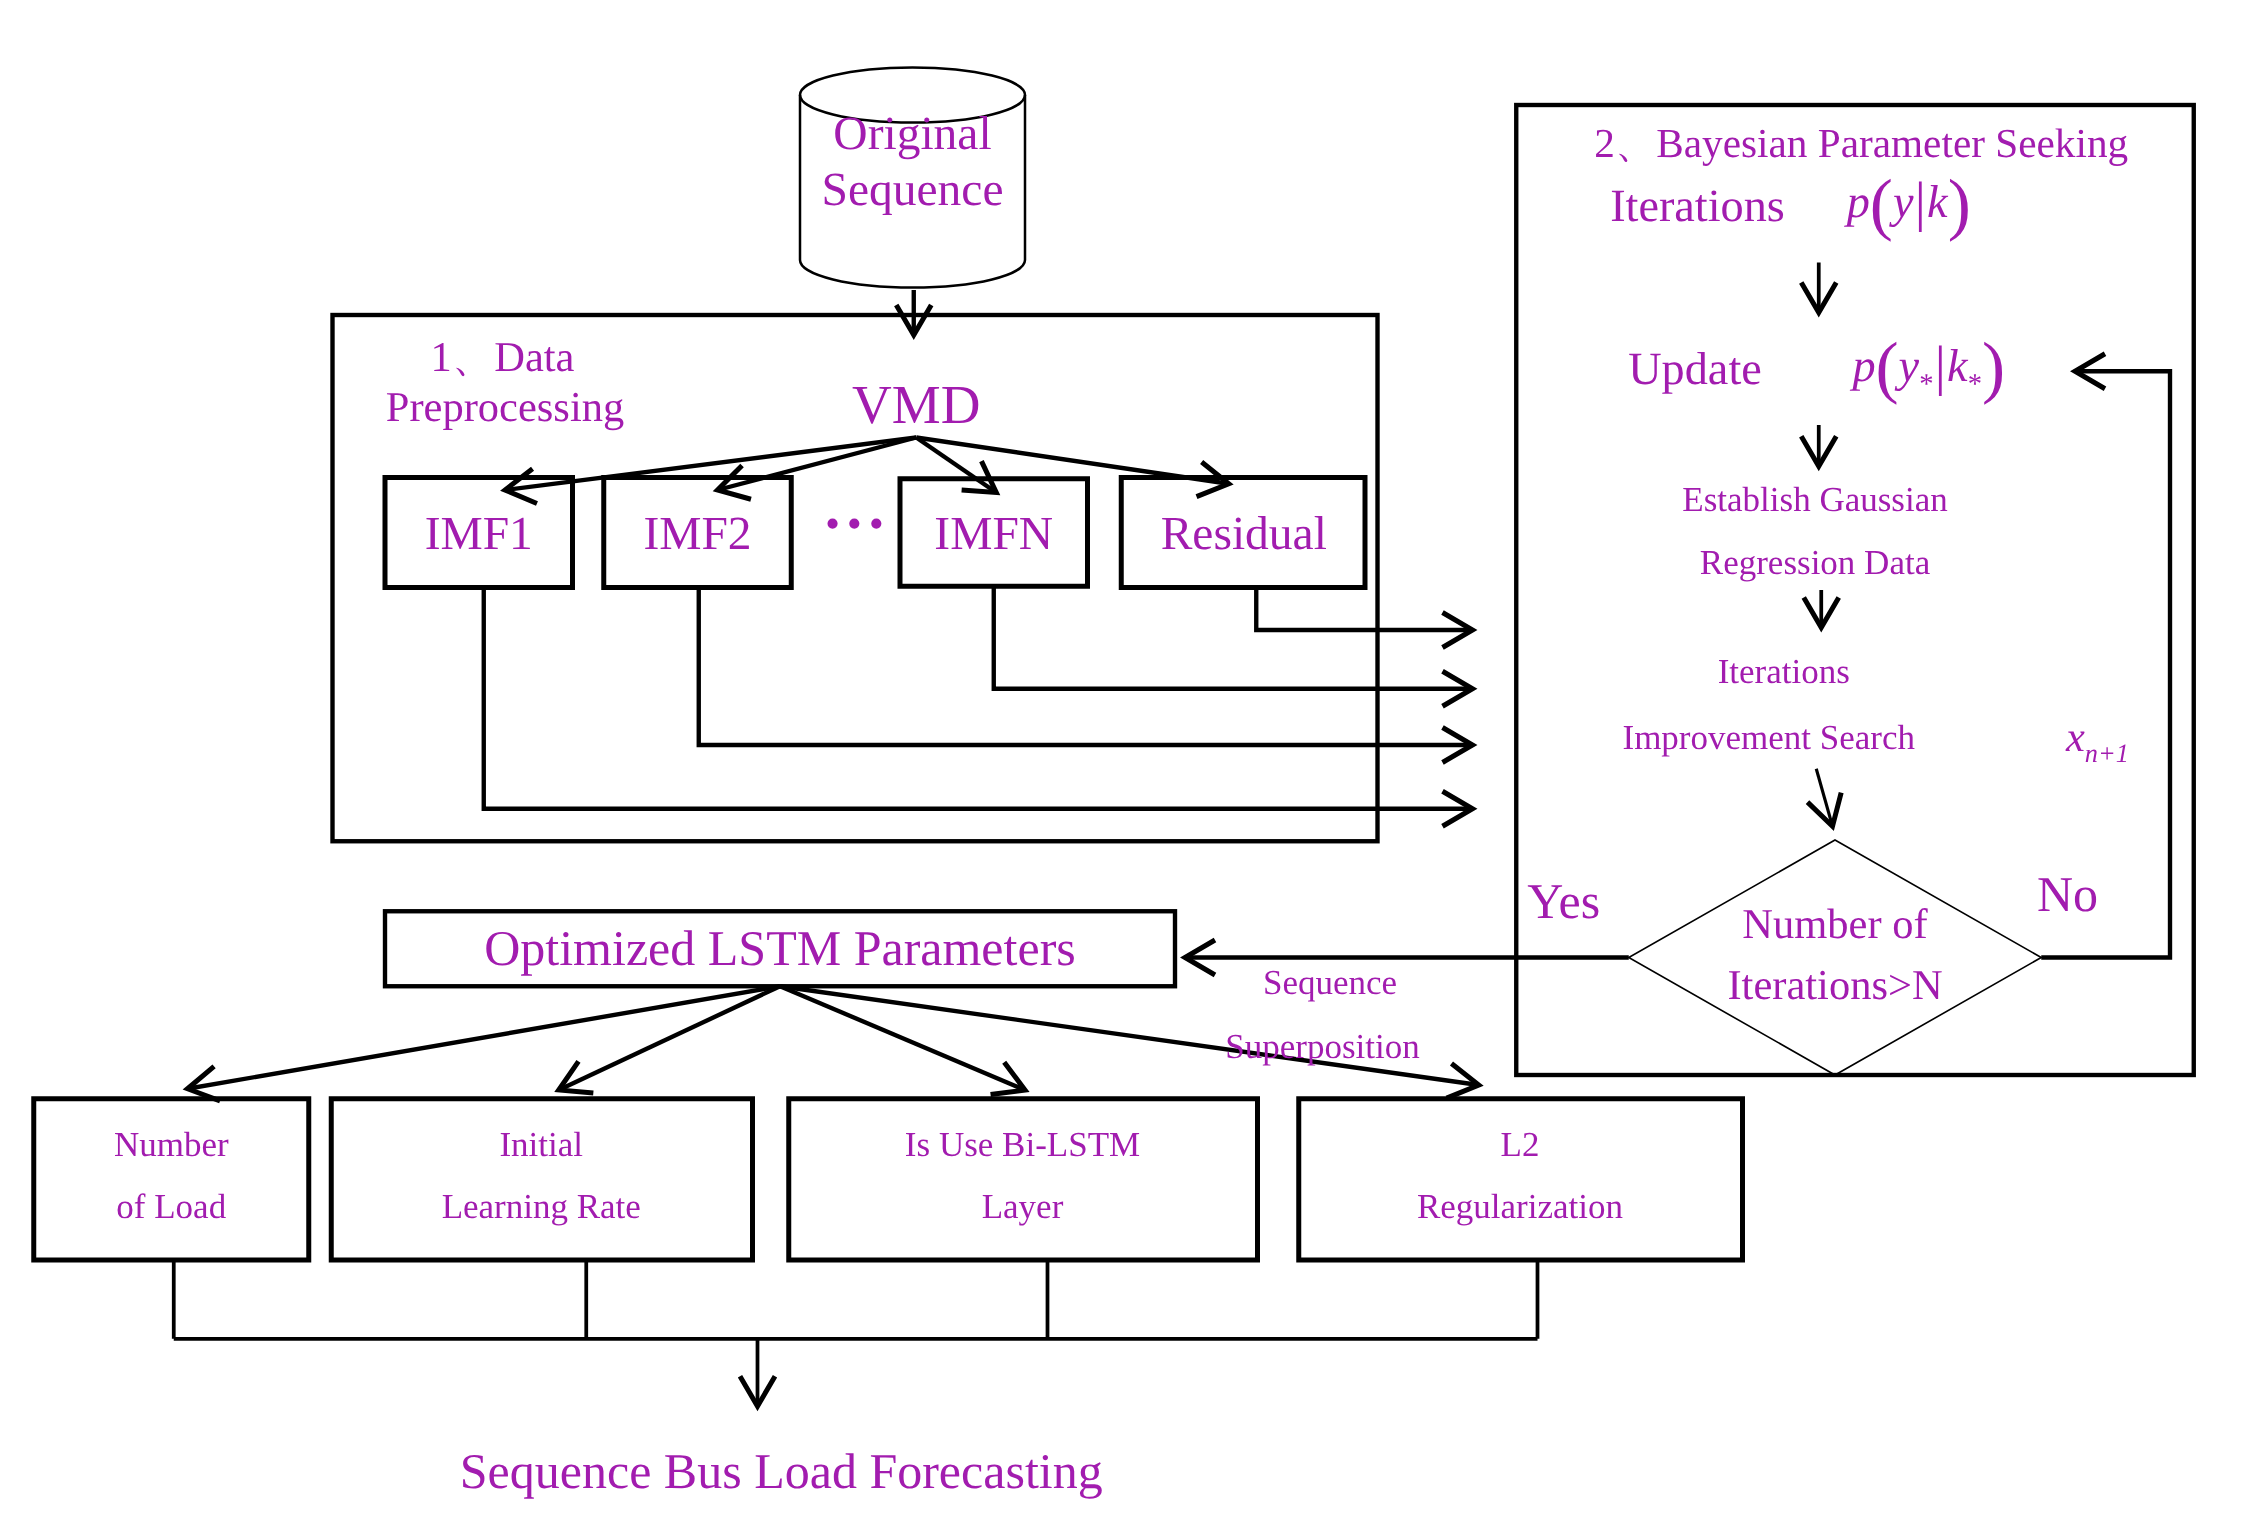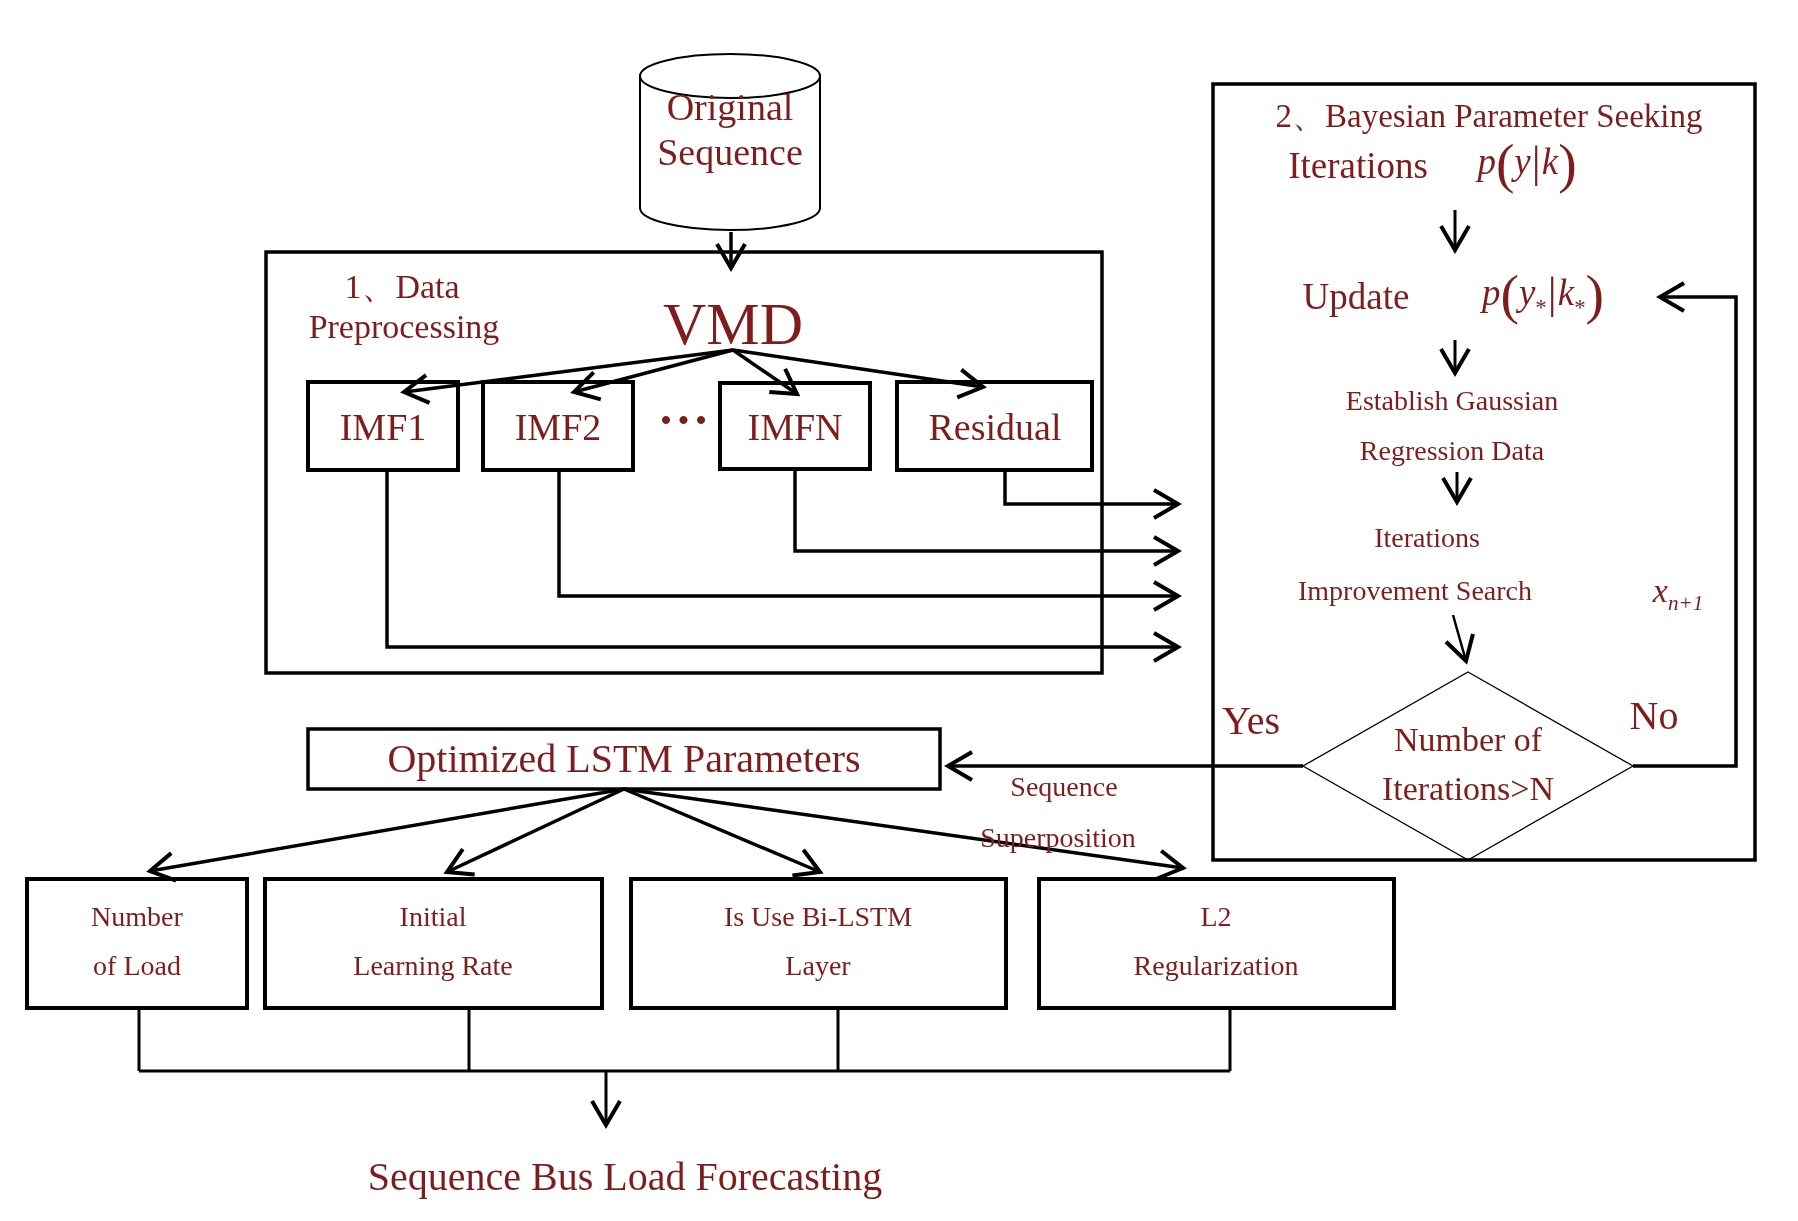--- a/index.html
+++ b/index.html
@@ -1,34 +1,34 @@
 <!DOCTYPE html>
 <html><head>
 <meta charset="utf-8">
 <style>
   html,body{margin:0;padding:0;background:#ffffff;}
   .canvas{
     position:relative;
     width:1798px;height:1221px;
     background:#ffffff;
     font-family:"Liberation Serif","DejaVu Serif",serif;
-    color:#7f1d1d;
+    color:#a21caf;
     overflow:hidden;
   }
   .layer{position:absolute;left:0;top:0;}
   .txt{
     position:absolute;
     transform:translate(-50%,-50%);
     white-space:nowrap;
     line-height:1;
     text-align:center;
   }
   .fs33{font-size:33px}.fs34{font-size:34px}.fs36{font-size:28px}
   .fs37{font-size:37px}.fs38{font-size:38px}.fs40{font-size:40px}
-  .fs42{font-size:40px}.fs44{font-size:60px}
+  .fs42{font-size:40px}.fs44{font-size:44px}
   .dots{font-size:30px;font-weight:bold;letter-spacing:7px}
   .formula .it{font-style:italic;}
   .formula .paren{font-size:1.5em;font-weight:300;vertical-align:-0.14em;}
   .formula .bar{font-size:1.2em;vertical-align:-0.06em;padding:0 1px;}
   .formula .sub{font-size:0.62em;vertical-align:-0.42em;}
   svg{display:block}
 </style>
 </head>
 <body>
 

